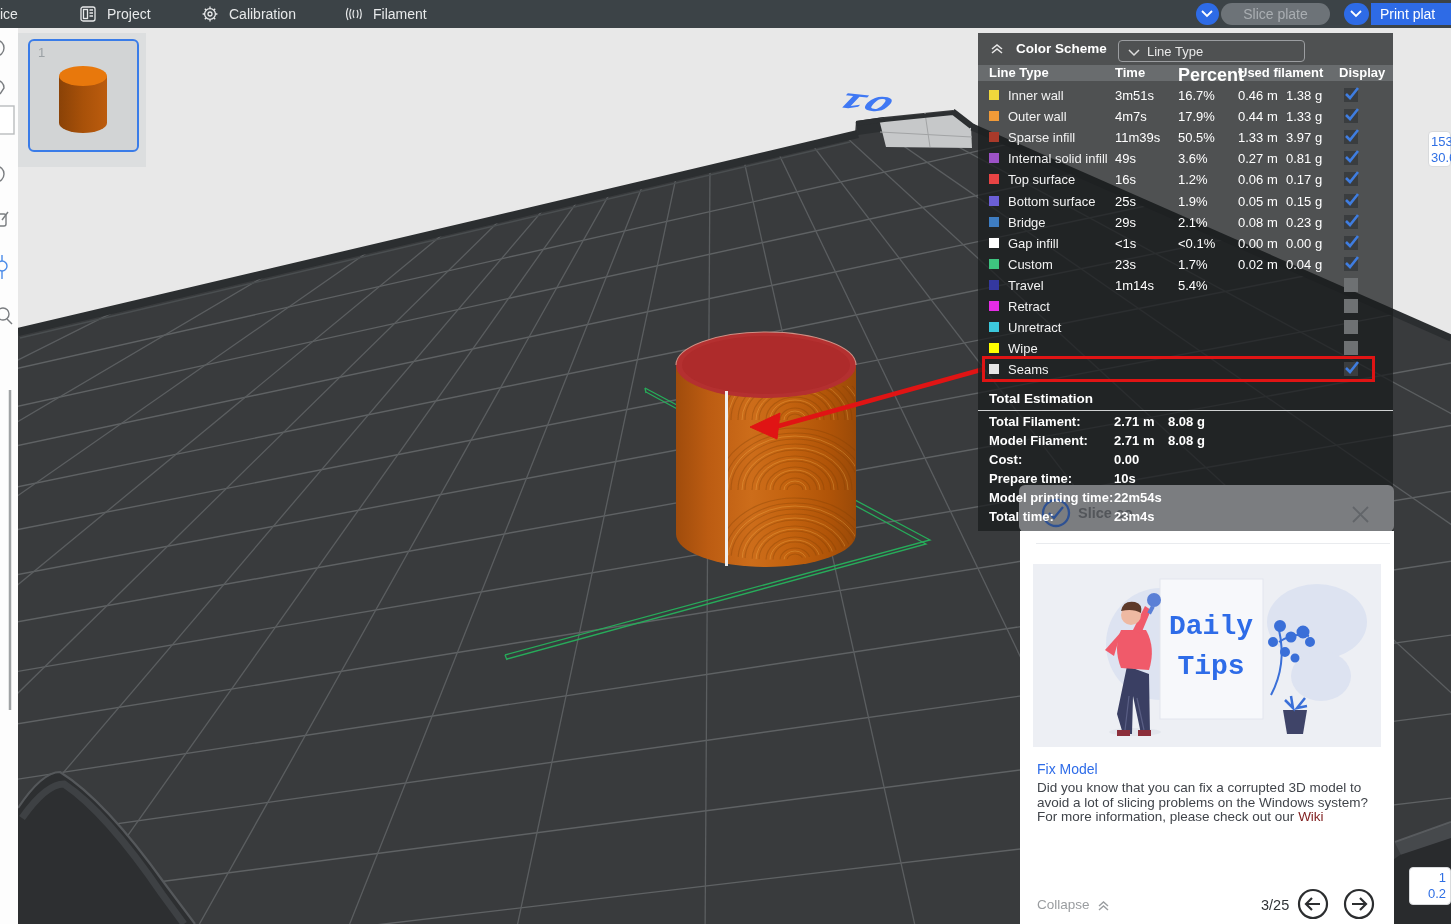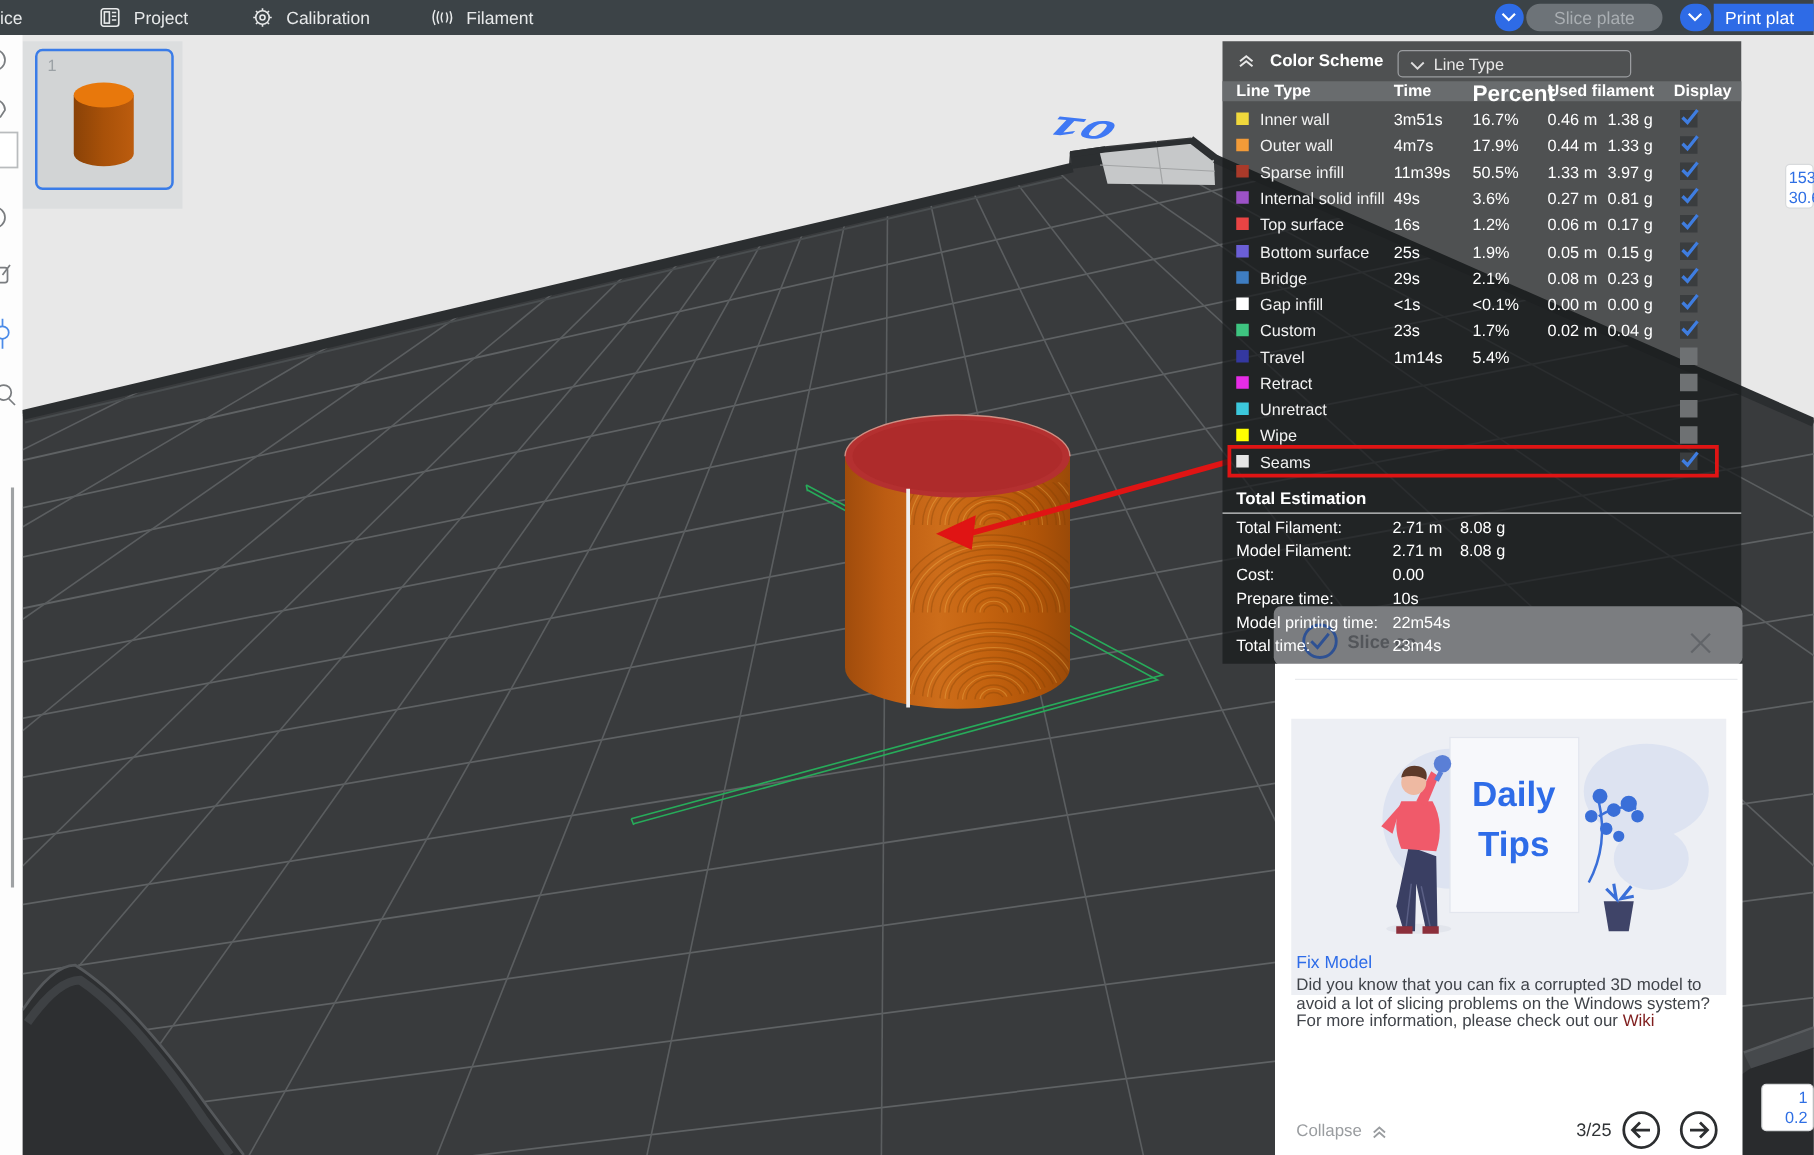--- a/index.html
+++ b/index.html
@@ -18,21 +18,21 @@
   .c3 { position:absolute; left:260px; top:3px; font-size:13px; }
   .c4 { position:absolute; left:308px; top:3px; font-size:13px; }
   .cb { position:absolute; left:366px; top:3px; width:14px; height:14px; background:#6e7173; }
   .cbc { background:#3a3d3f; }
   .est { position:absolute; left:0; width:415px; height:19px; font-size:13px; }
   .el { position:absolute; left:11px; top:1px; }
   .e1 { position:absolute; left:136px; top:1px; }
   .e2 { position:absolute; left:190px; top:1px; }
   #toast { position:absolute; left:1019px; top:485px; width:375px; height:47px; background:#7b7d80; border-radius:6px; z-index:31; }
   #card { position:absolute; left:1020px; top:531px; width:374px; height:393px; background:#ffffff; z-index:33; }
-  #illus { position:absolute; left:13px; top:44px; width:348px; height:221px; background:#edeff4; }
+  #illus { position:absolute; left:13px; top:33px; width:348px; height:183px; background:#edeff4;font-family:Liberation Mono, monospace; }
   .mini { position:absolute; background:#fff; border:1px solid #d8dadc; border-radius:4px; color:#2f6fe4; font-size:13px; text-align:right; z-index:40; line-height:16px; padding:2px 4px 2px 2px; }
 </style></head>
 <body>
 <svg id="scene" width="1451" height="924" viewBox="0 0 1451 924">
 <defs>
 <clipPath id="surfclip">
         <polygon points="18,332 946,116 952,119 975,128 1451,336 1451,822 1395,842 1168,924 155,924 60,768 18,812"></polygon>
       </clipPath>
 <clipPath id="cylclip">
         <path d="M 727 384 L 727 555 A 90 33 0 0 0 855 540 L 855 386 Z"></path>
@@ -532,21 +532,21 @@
   <g fill="none" stroke="#2c2e30" stroke-width="2.2">
    <circle cx="17" cy="18" r="14"></circle>
         <path d="M 11 18 h 13 M 16 12 l -6 6 l 6 6"></path>
    <circle cx="63" cy="18" r="14"></circle>
         <path d="M 56 18 h 13 M 64 12 l 6 6 l -6 6"></path>
   </g>
  </svg>
 </div>
 <div class="mini" style="left:1428px;top:131px;width:23px;height:36px;">153<br>30.6</div>
 <div class="mini" style="left:1409px;top:867px;width:42px;height:38px;">1<br>0.2</div>
-<div id="estov" style="position:absolute;left:978px;top:33px;width:446px;height:498px;z-index:32;color:#fff;pointer-events:none;">
+<div id="estov" style="position:absolute;left:978px;top:33px;width:446px;height:498px;z-index:32;color:#fff;pointer-events:none;font-weight:bold;">
     <div class="est" style="top:380px">
       <span class="el">Total Filament:</span>
       <span class="e1">2.71 m</span>
       <span class="e2">8.08 g</span>
     </div>
     <div class="est" style="top:399px">
       <span class="el">Model Filament:</span>
       <span class="e1">2.71 m</span>
       <span class="e2">8.08 g</span>
     </div>

